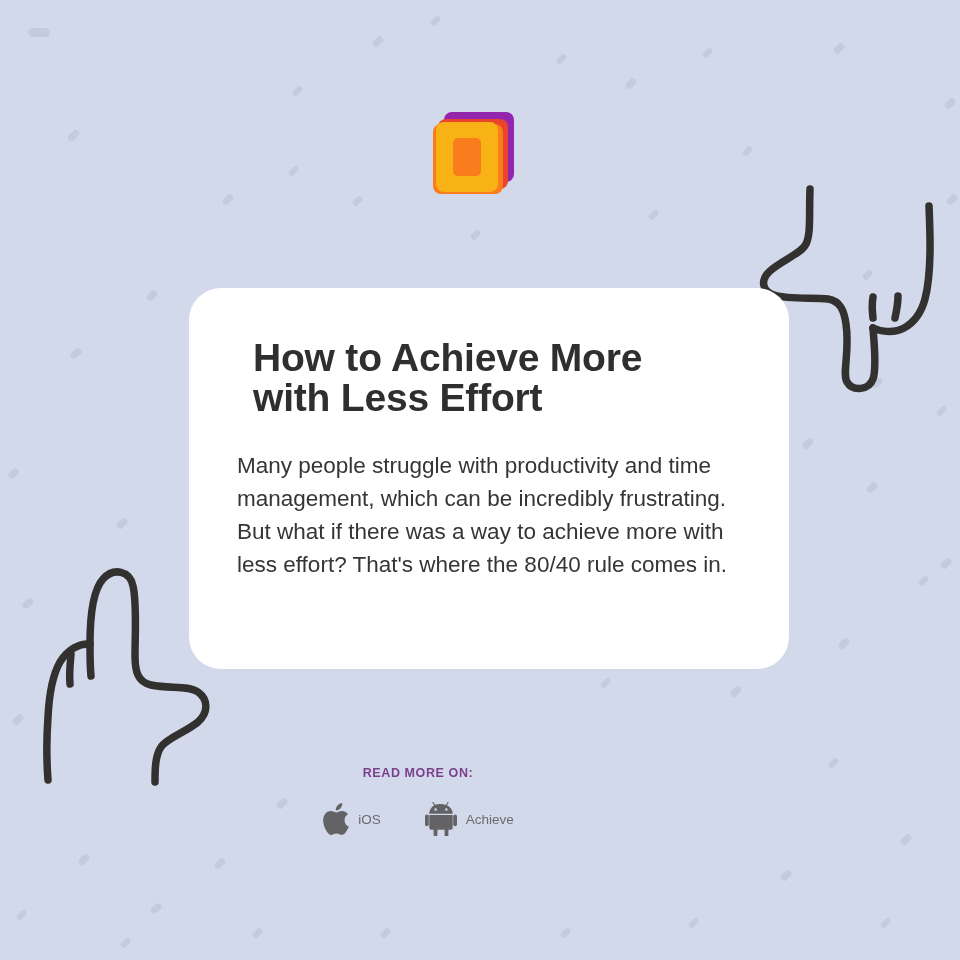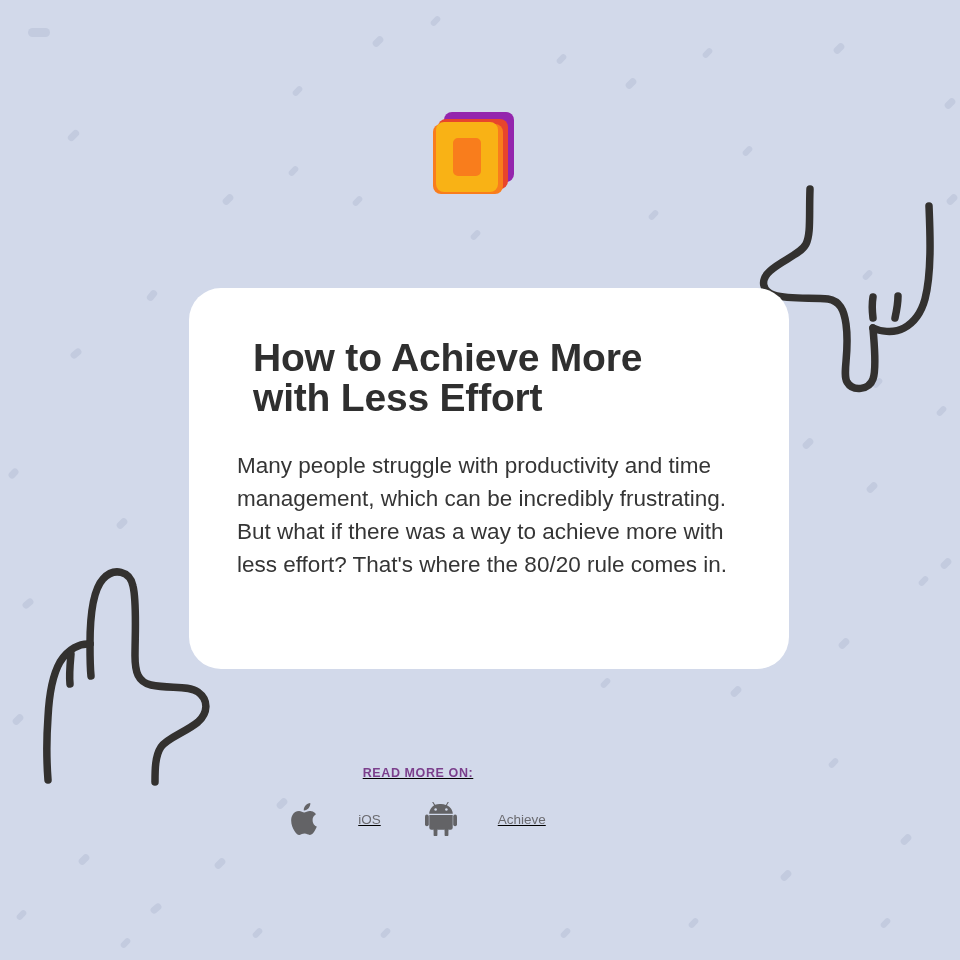--- a/index.html
+++ b/index.html
@@ -79,21 +79,20 @@
     color: #353535;
   }
 
   
   #footer {
     position: absolute;
     left: 0;
     top: 766px;
     width: 836px;
     text-align: center;
-    text-decoration: underline;
   }
   #read-more-label {
     font-size: 12.5px;
     font-weight: bold;
     letter-spacing: 0.6px;
     color: #7b3f8c;
   }
   #wordmark {
     margin-top: 26px;
     font-size: 30px;
@@ -117,21 +116,20 @@
     gap: 44px;
   }
   .store-badge {
     display: flex;
     align-items: center;
     gap: 9px;
   }
   .store-label {
     font-size: 13.5px;
     color: #6b6b70;
-    margin-left: 32px;
   }
 </style>
 </head>
 <body>
 
 <div id="stage">
 
   <div id="sprinkles">
       <div class="sprinkle" style="left: 28px; top: 28px; width: 22px; height: 9px; background: rgb(195, 203, 223); transform: rotate(0deg);"></div>
       <div class="sprinkle" style="left: 67px; top: 132px; width: 13px; height: 7px; background: rgb(195, 203, 223); transform: rotate(-45deg);"></div>
@@ -203,21 +201,21 @@
 
   <svg id="logo" viewBox="0 0 108 108" fill="none">
     <path d="M28 14 H82 A8 8 0 0 1 90 22 V76 A8 8 0 0 1 82 84 H28 A8 8 0 0 1 20 76 V22 A8 8 0 0 1 28 14 Z" fill="#9425ad"></path>
     <path d="M22 21 H76 A8 8 0 0 1 84 29 V83 A8 8 0 0 1 76 91 H22 A8 8 0 0 1 14 83 V29 A8 8 0 0 1 22 21 Z" fill="#e8452c"></path>
     <path d="M17 26 H71 A8 8 0 0 1 79 34 V88 A8 8 0 0 1 71 96 H17 A8 8 0 0 1 9 88 V34 A8 8 0 0 1 17 26 Z" fill="#f97d1c"></path>
     <path fill-rule="evenodd" clip-rule="evenodd" d="M12 32 A8 8 0 0 1 20 24 H66 A8 8 0 0 1 74 32 V86 A8 8 0 0 1 66 94 H20 A8 8 0 0 1 12 86 Z M29 45 A5 5 0 0 1 34 40 H52 A5 5 0 0 1 57 45 V73 A5 5 0 0 1 52 78 H34 A5 5 0 0 1 29 73 Z" fill="#f9b215"></path>
   </svg>
 
   <div id="card">
     <h1 id="card-title">How to Achieve More with Less Effort</h1>
-    <p id="card-body">Many people struggle with productivity and time management, which can be incredibly frustrating. But what if there was a way to achieve more with less effort? That's where the 80/20 rule comes in.</p>
+    <p id="card-body">Many people struggle with productivity and time management, which can be incredibly frustrating. But what if there was a way to achieve more with less effort? That's where the 80/40 rule comes in.</p>
   </div>
 
   <div id="footer">
     <div id="read-more-label">READ MORE ON:</div>
 
 
     <div id="stores">
 
       <div class="store-badge">
         <svg width="27" height="33" viewBox="0 0 27 33" fill="#636366">

